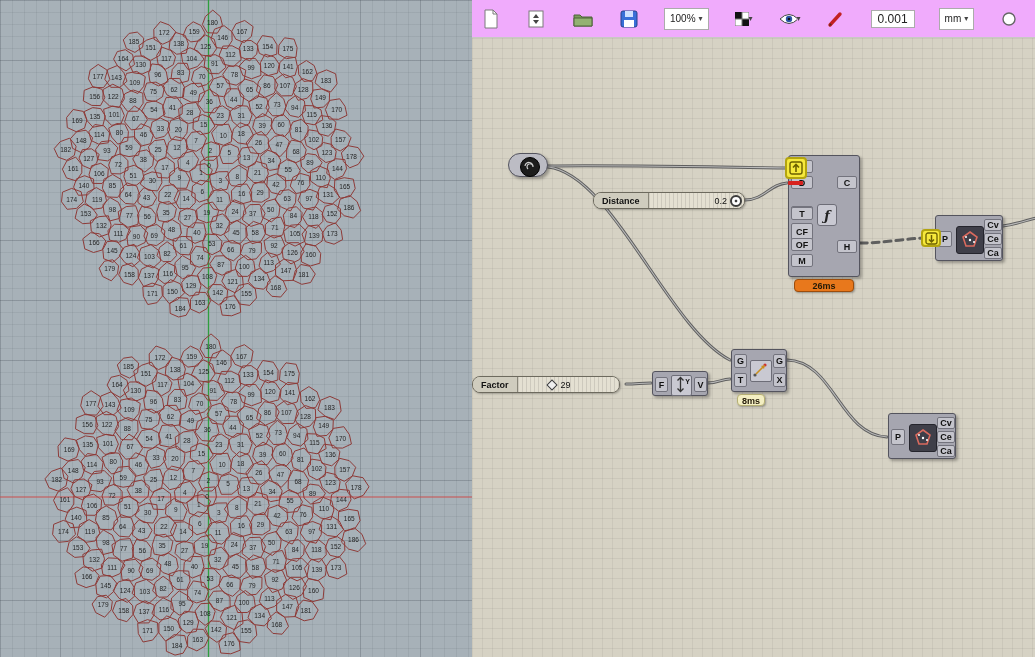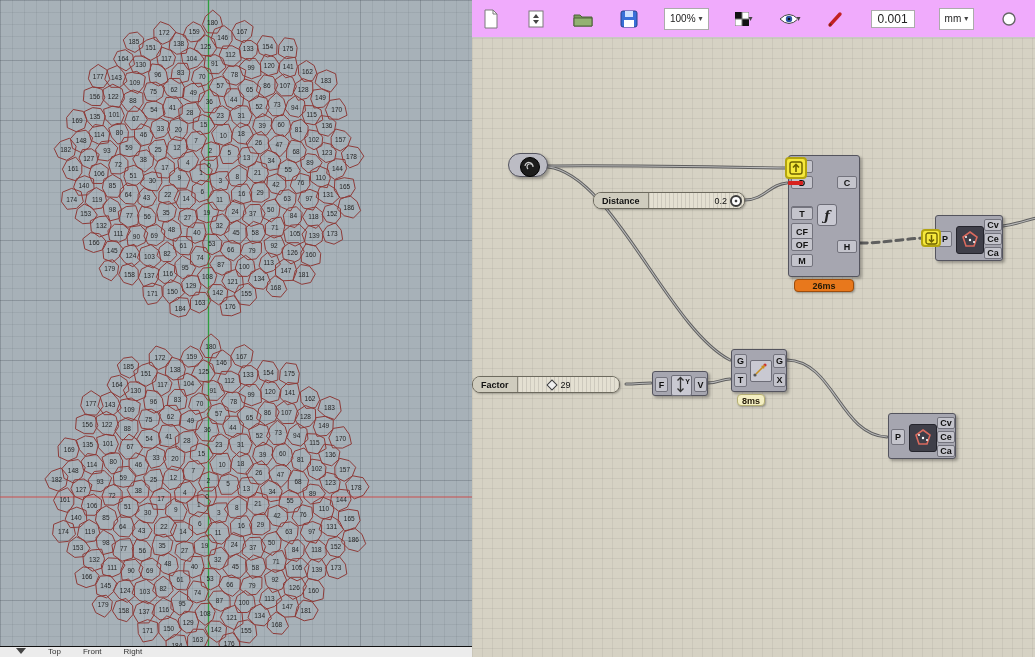--- a/index.html
+++ b/index.html
@@ -838,26 +838,20 @@
           <text x="103.1" y="607.2">179</text>
           <text x="210.7" y="349.0">180</text>
           <text x="306.0" y="612.8">181</text>
           <text x="56.8" y="482.3">182</text>
           <text x="329.5" y="410.0">183</text>
           <text x="176.9" y="648.1">184</text>
           <text x="128.4" y="368.7">185</text>
           <text x="353.5" y="542.4">186</text>
         </g>
       </svg>
-    <div class="vp-tabs">
-      <span class="tri"></span>
-      <span>Top</span>
-      <span>Front</span>
-      <span>Right</span>
-    </div>
   </div>
 
   <div class="ghwin">
 
     <div class="ghtoolbar">
       <div class="tbtn">
         <svg width="16" height="20">
             <path d="M2,1 h8 l4,4 v14 h-12 z" fill="#fff" stroke="#7a7a7a"></path>
             <path d="M10,1 v4 h4" fill="none" stroke="#7a7a7a"></path>
           </svg>

